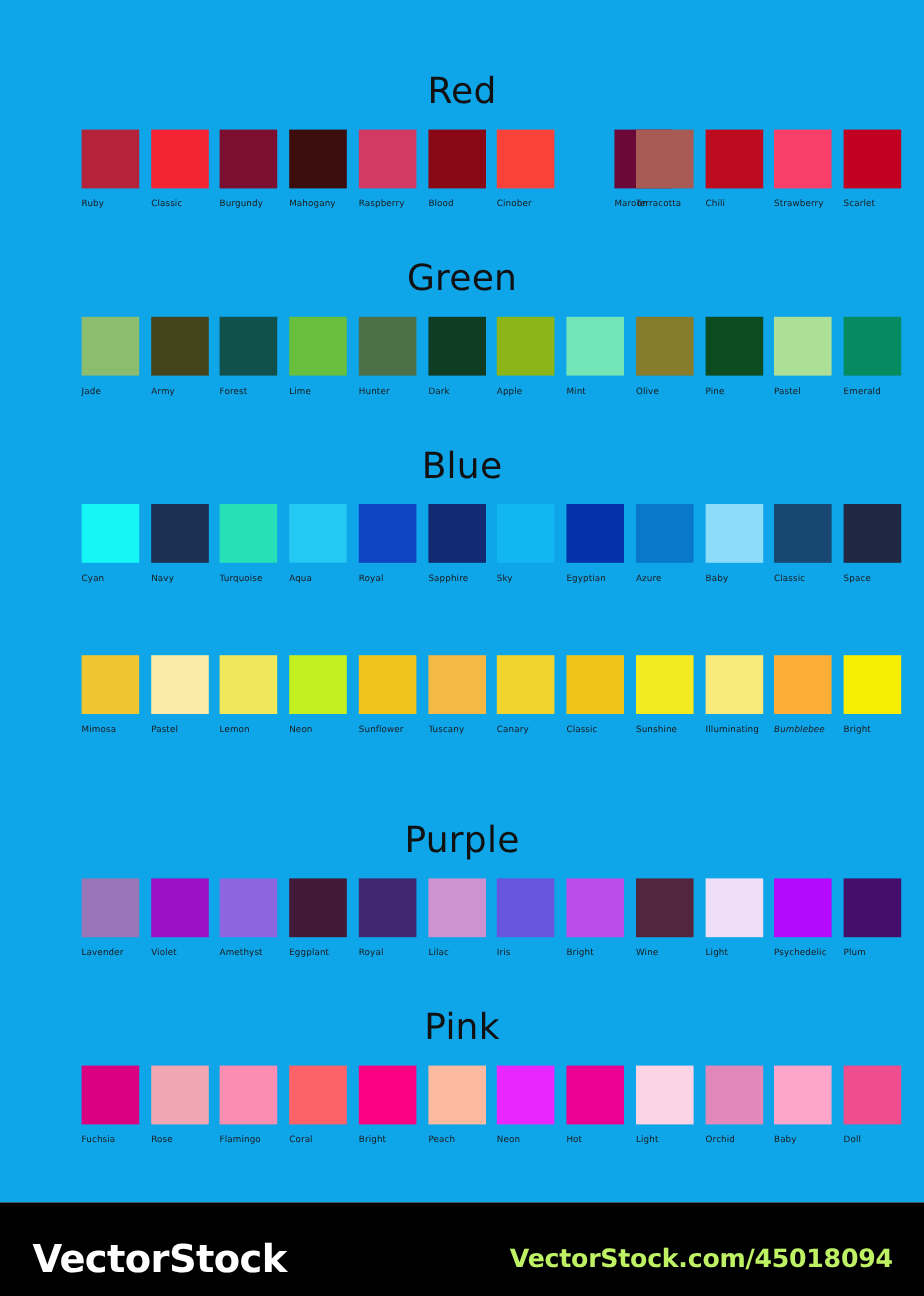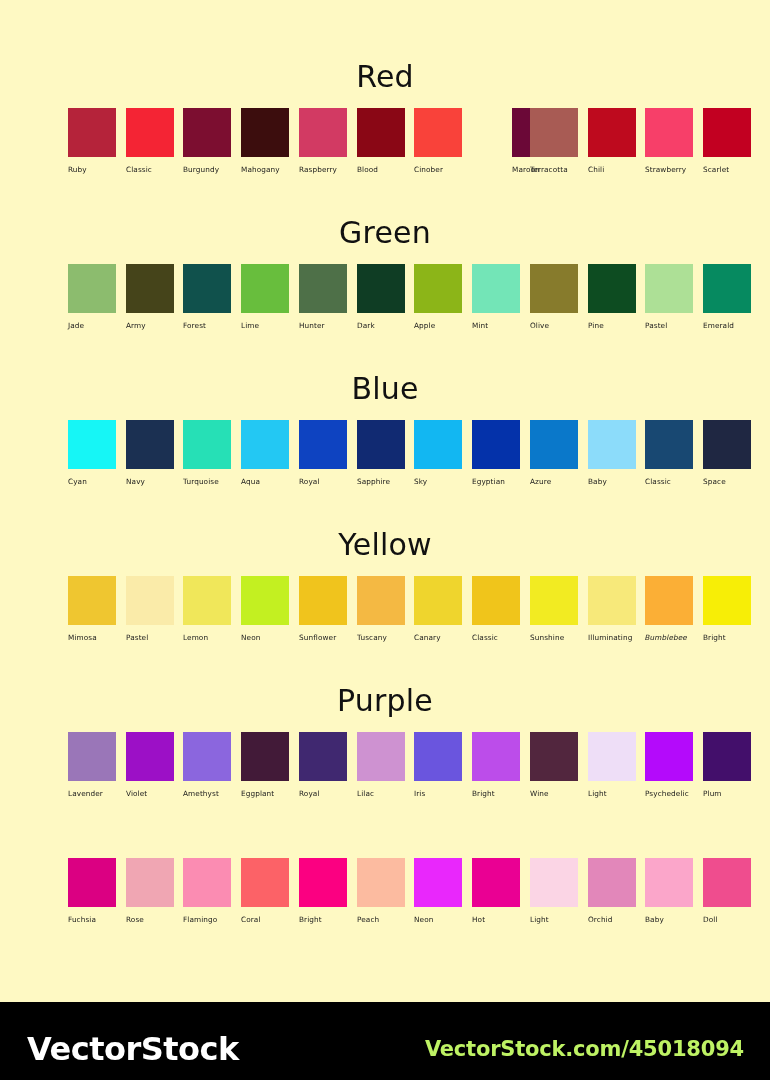--- a/index.html
+++ b/index.html
@@ -18,21 +18,21 @@
     height: 1080px;
     background: #ffffff;
   }
 
   .palette-area {
     position: absolute;
     top: 0;
     left: 0;
     width: 770px;
     height: 1002px;
-    background: #fef9c3;
+    background: #0ea5e9;
   }
 
   .section {
     width: 770px;
   }
 
   .section-title {
     text-align: center;
     font-family: "DejaVu Sans", "Liberation Sans", sans-serif;
     font-size: 30px;
@@ -266,21 +266,20 @@
             <div class="swatch-chip" style="background: rgb(24, 72, 114);"></div>
             <div class="swatch-label">Classic</div>
           </div>
           <div class="swatch-cell" style="left: 703px;">
             <div class="swatch-chip" style="background: rgb(31, 39, 66);"></div>
             <div class="swatch-label">Space</div>
           </div>
         </div>
       </div>
       <div class="section" style="position: absolute; left: 0px; top: 530px;">
-        <div class="section-title">Yellow</div>
         <div class="swatch-row">
           <div class="swatch-cell" style="left: 68px;">
             <div class="swatch-chip" style="background: rgb(239, 198, 48);"></div>
             <div class="swatch-label">Mimosa</div>
           </div>
           <div class="swatch-cell" style="left: 126px;">
             <div class="swatch-chip" style="background: rgb(250, 235, 169);"></div>
             <div class="swatch-label">Pastel</div>
           </div>
           <div class="swatch-cell" style="left: 183px;">
@@ -372,20 +371,21 @@
             <div class="swatch-chip" style="background: rgb(180, 10, 251);"></div>
             <div class="swatch-label">Psychedelic</div>
           </div>
           <div class="swatch-cell" style="left: 703px;">
             <div class="swatch-chip" style="background: rgb(67, 15, 107);"></div>
             <div class="swatch-label">Plum</div>
           </div>
         </div>
       </div>
       <div class="section" style="position: absolute; left: 0px; top: 842px;">
+        <div class="section-title">Pink</div>
         <div class="swatch-row">
           <div class="swatch-cell" style="left: 68px;">
             <div class="swatch-chip" style="background: rgb(219, 0, 130);"></div>
             <div class="swatch-label">Fuchsia</div>
           </div>
           <div class="swatch-cell" style="left: 126px;">
             <div class="swatch-chip" style="background: rgb(240, 166, 179);"></div>
             <div class="swatch-label">Rose</div>
           </div>
           <div class="swatch-cell" style="left: 183px;">

